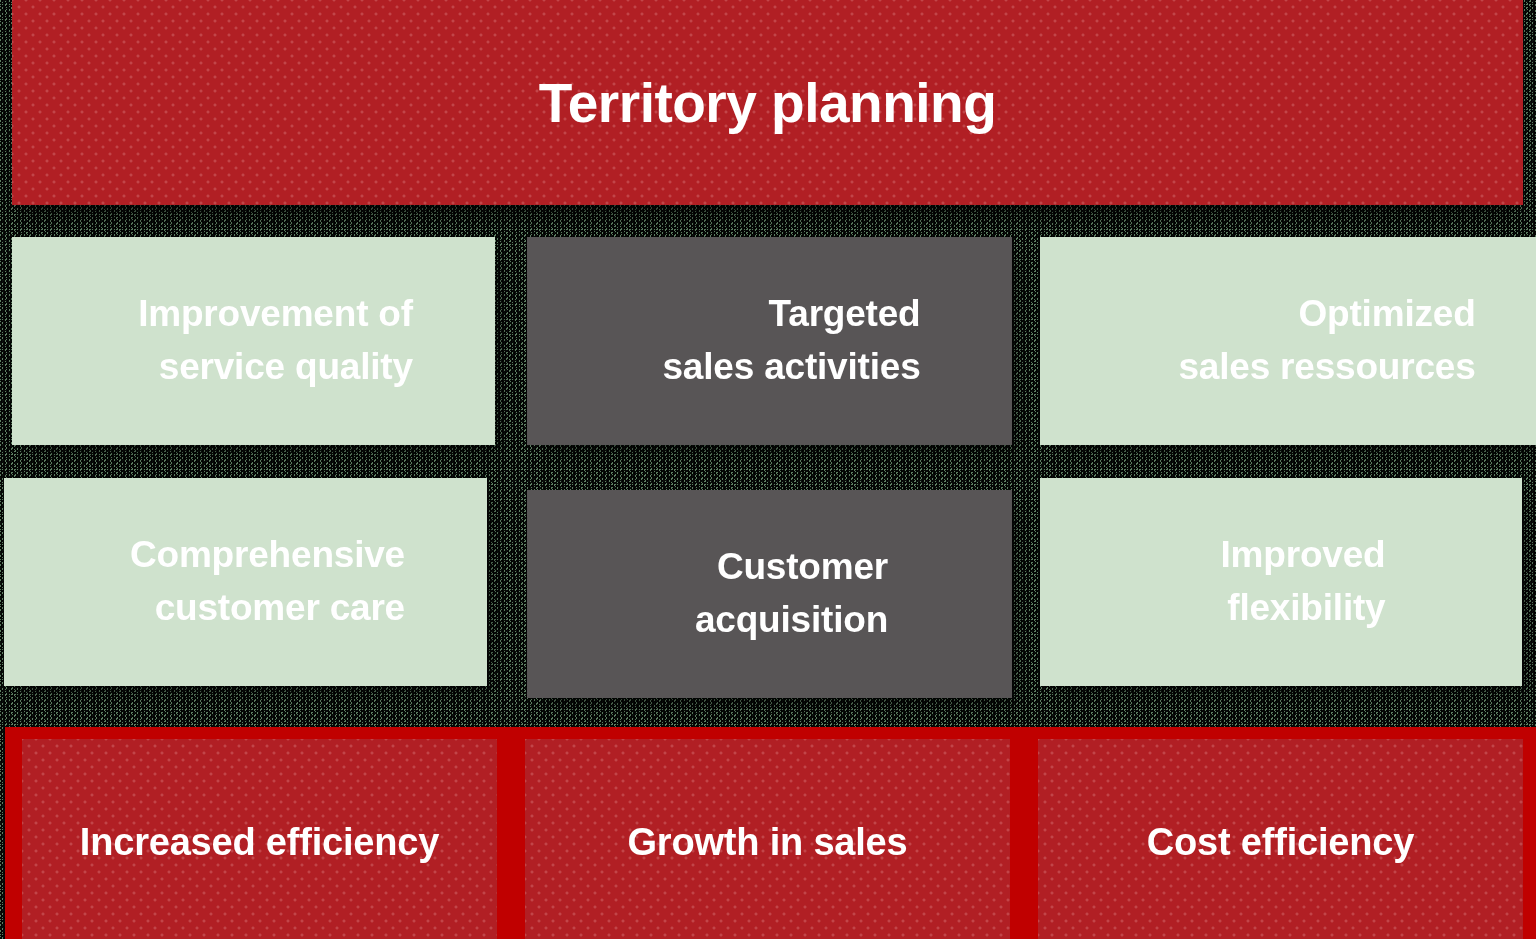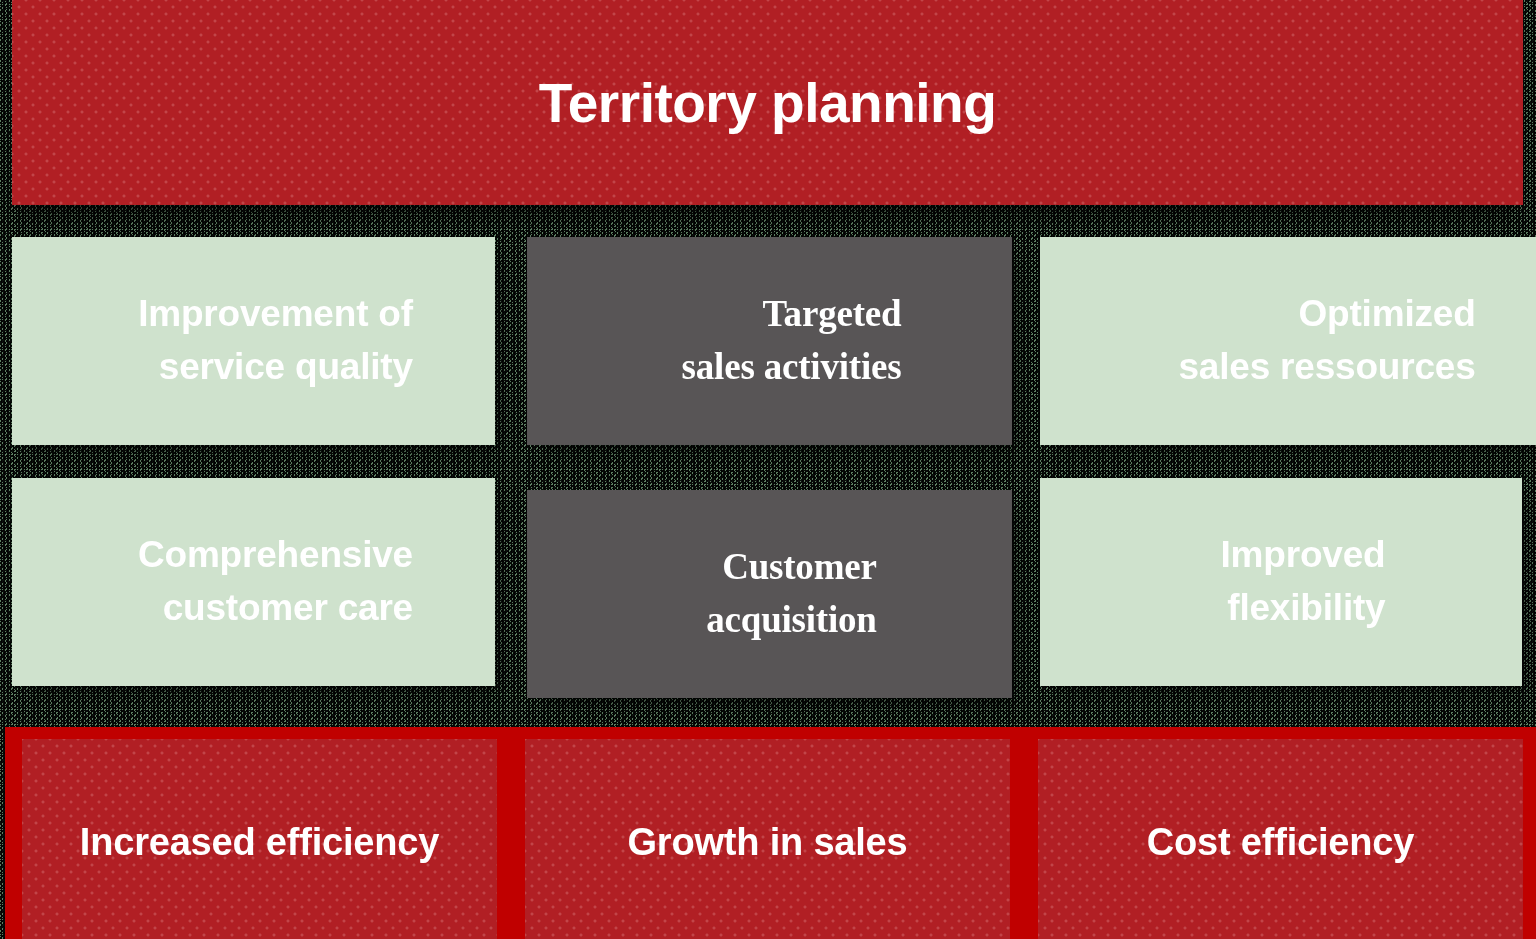--- a/index.html
+++ b/index.html
@@ -17,34 +17,34 @@
   .panel{position:absolute;display:flex;align-items:center;justify-content:center;text-align:right;}
   .red{
     background-color:#b11f24;
     background-image:
       radial-gradient(circle, rgba(255,205,205,0.22) 1.2px, transparent 1.8px),
       radial-gradient(circle, rgba(255,205,205,0.22) 1.2px, transparent 1.8px);
     background-size:14px 14px,14px 14px;
     background-position:0 0,7px 7px;
   }
   .green{background-color:#cfe2cd;}
-  .gray{background-color:#585556;font-family:Liberation Serif, serif;}
+  .gray{background-color:#585556;}
   .shadowed{box-shadow:10px 12px 16px -6px rgba(0,0,0,0.55);}
   .header{left:12px;top:0;width:1511px;height:205px;box-shadow:0 16px 18px -6px rgba(0,0,0,0.6);}
   .title{
     color:#ffffff;font-weight:bold;font-size:55px;letter-spacing:-0.5px;
   }
   .box-label{
     color:#ffffff;font-weight:bold;font-size:37px;line-height:1.42;
     white-space:pre-line;letter-spacing:-0.2px;margin-left:44px;
   }
   .r1c1{left:12px;top:237px;width:483px;height:208px;}
   .r1c2{left:527px;top:237px;width:485px;height:208px;}
   .r1c3{left:1040px;top:237px;width:482px;height:208px;padding-left:24px;}
-  .r2c1{left:12px;top:478px;width:483px;height:208px;}
+  .r2c1{left:4px;top:478px;width:483px;height:208px;}
   .r2c2{left:527px;top:490px;width:485px;height:208px;}
   .r2c3{left:1040px;top:478px;width:482px;height:208px;}
   .band{
     position:absolute;left:5px;top:706px;width:1531px;height:233px;
     background:#c00000;
     margin-top:21px;
   }
   .obox{position:absolute;display:flex;align-items:center;justify-content:center;text-align:center;}
   .b1{left:17px;top:12px;width:475px;height:206px;}
   .b2{left:520px;top:12px;width:485px;height:206px;}

